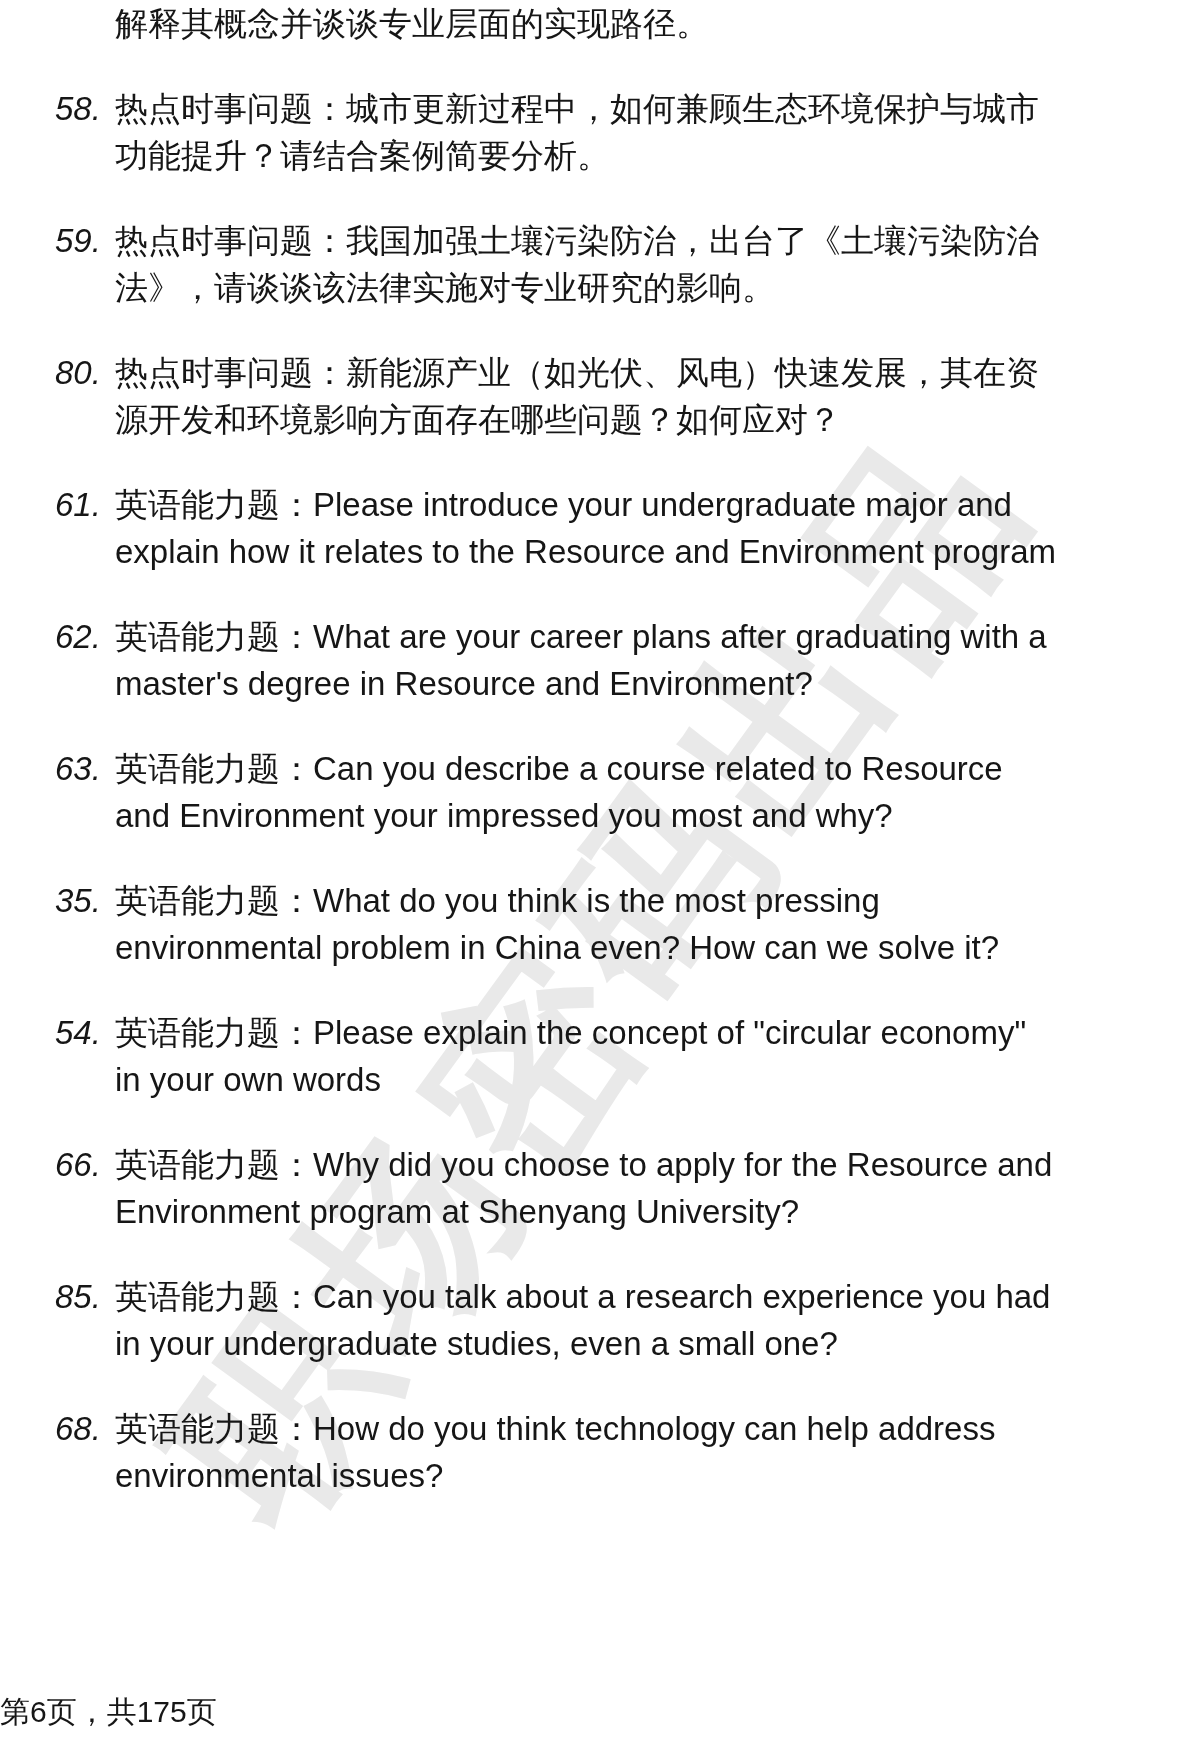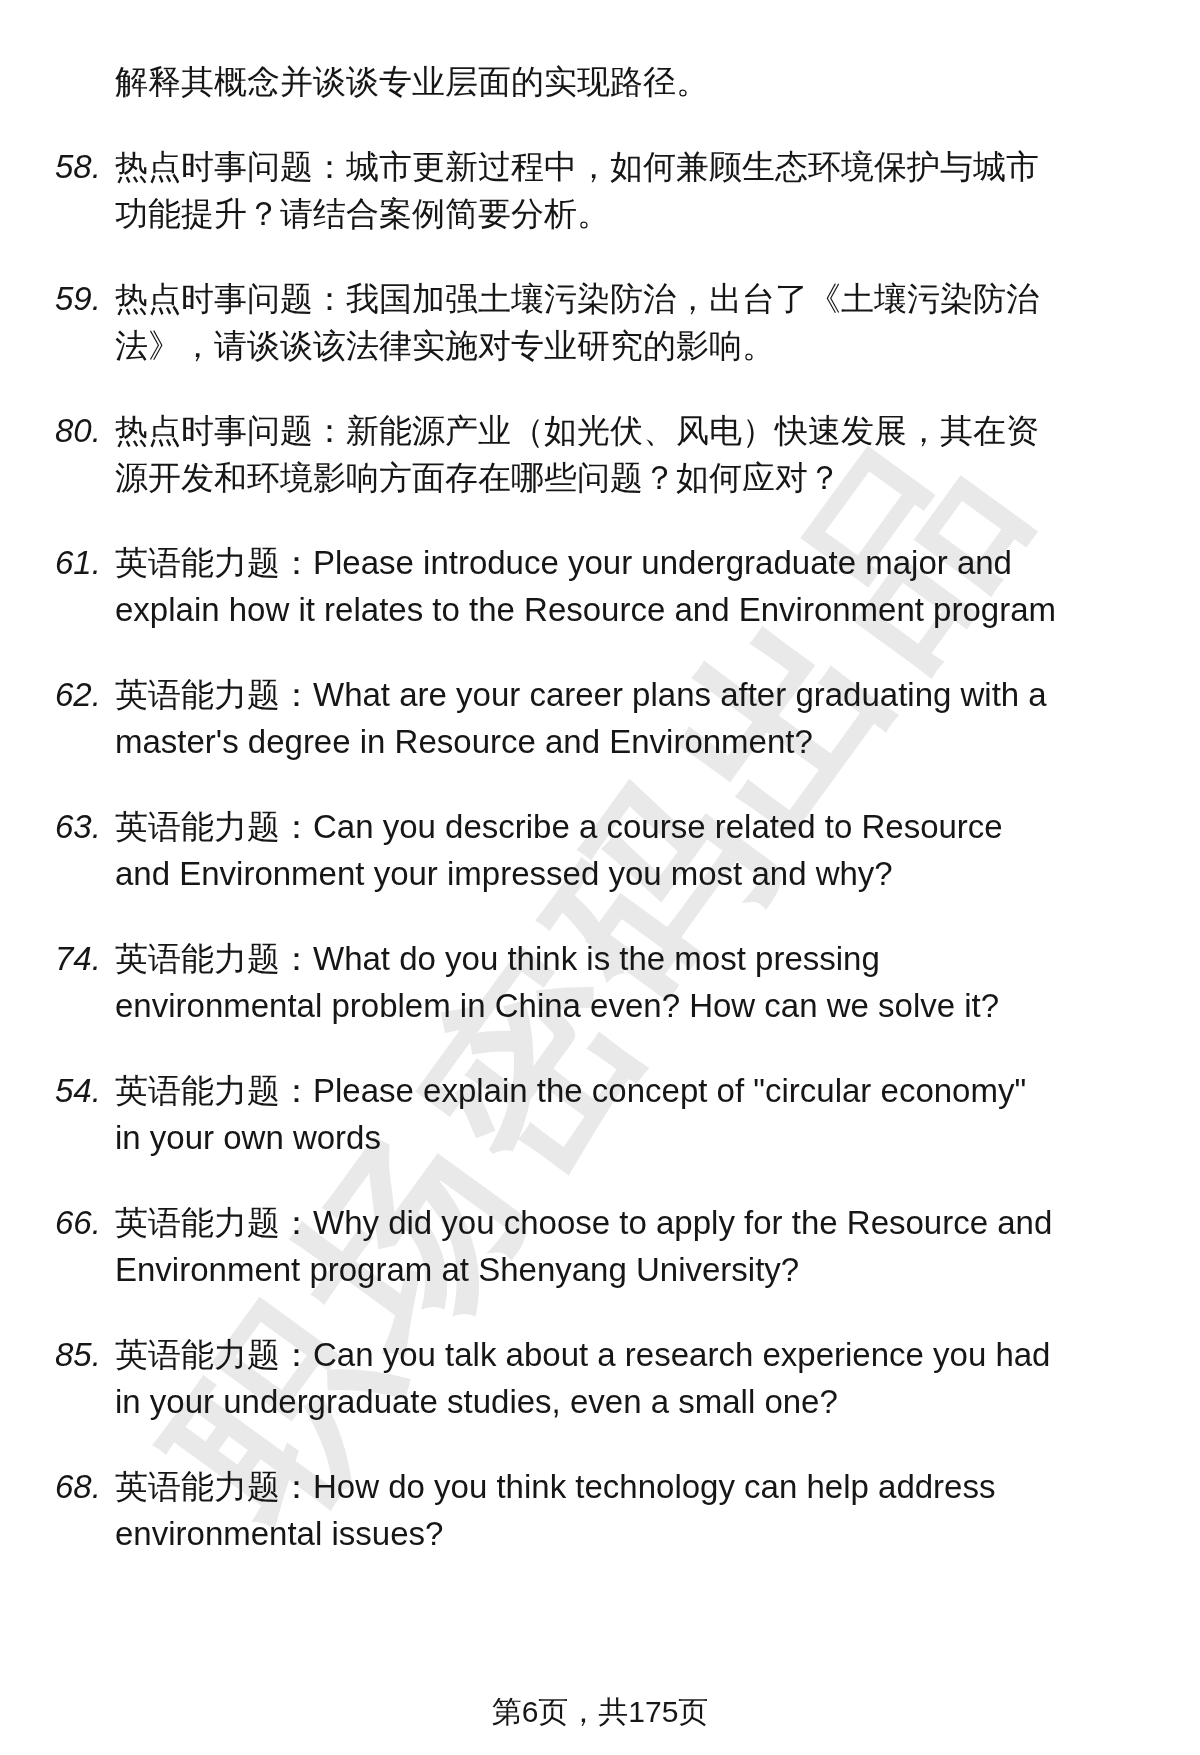--- a/index.html
+++ b/index.html
@@ -28,21 +28,20 @@
     letter-spacing: 14px;
     white-space: nowrap;
     color: #e9e9e9;
     z-index: 0;
     user-select: none;
     pointer-events: none;
   }
   .content {
     position: relative;
     z-index: 1;
-    padding-top: 58px;
   }
   .row {
     display: flex;
     align-items: flex-start;
     margin-bottom: 38px;
     font-size: 33px;
     line-height: 47px;
     font-weight: 400;
   }
   .num {
@@ -51,21 +50,20 @@
     font-style: italic;
   }
   .txt {
     width: 945px;
   }
   .footer {
     position: absolute;
     left: 0;
     right: 0;
     bottom: 26px;
-    text-align: center;
     font-size: 30px;
     line-height: 34px;
     z-index: 1;
   }
 </style>
 </head>
 <body>
 
 <div class="page" style="background: rgb(255, 255, 255); color: rgb(22, 22, 22);">
 
@@ -102,21 +100,21 @@
       <span class="num">62.</span>
       <span class="txt">英语能力题：What are your career plans after graduating with a master's degree in Resource and Environment?</span>
     </div>
 
     <div class="row">
       <span class="num">63.</span>
       <span class="txt">英语能力题：Can you describe a course related to Resource and Environment your impressed you most and why?</span>
     </div>
 
     <div class="row">
-      <span class="num">74.</span>
+      <span class="num">35.</span>
       <span class="txt">英语能力题：What do you think is the most pressing environmental problem in China even? How can we solve it?</span>
     </div>
 
     <div class="row">
       <span class="num">54.</span>
       <span class="txt">英语能力题：Please explain the concept of "circular economy" in your own words</span>
     </div>
 
     <div class="row">
       <span class="num">66.</span>

